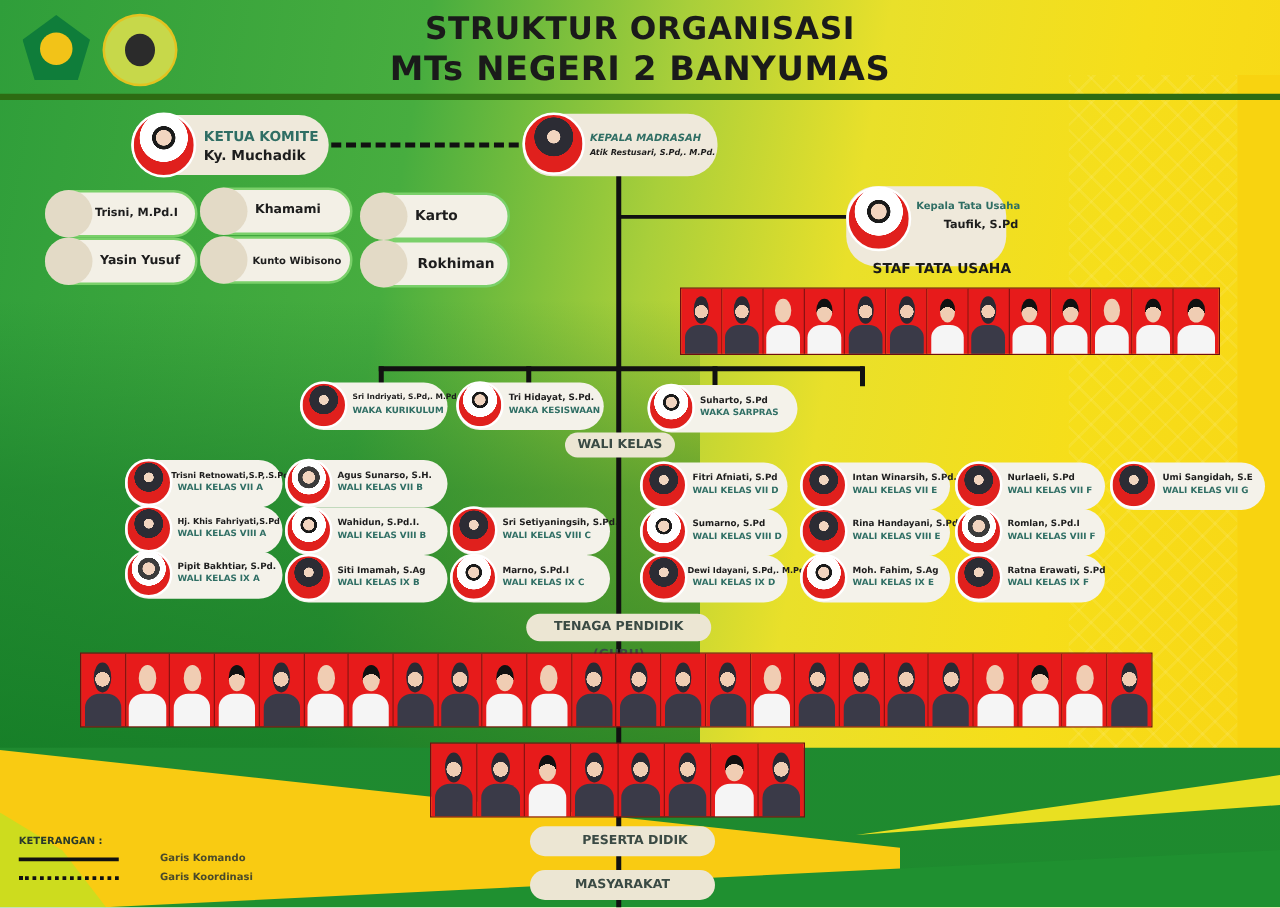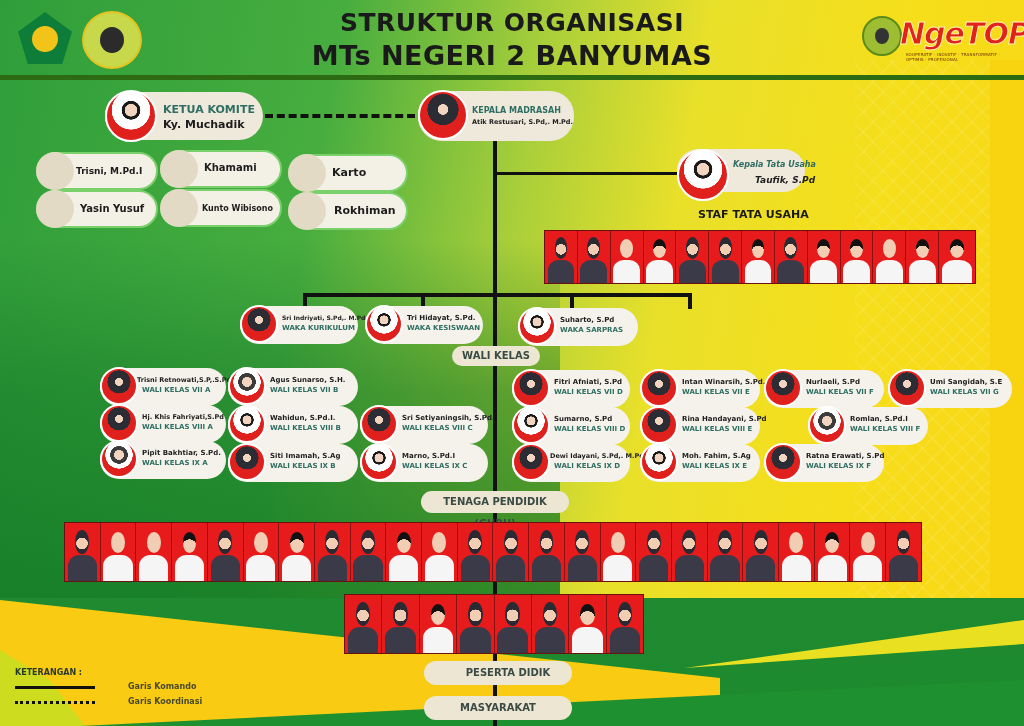--- a/index.html
+++ b/index.html
@@ -91,43 +91,38 @@
   <div class="bg-bottom-green2"></div>
 
   <div class="logo logo-kemenag">
       <div class="inner"></div>
     </div>
   <div class="logo logo-school">
       <div class="inner"></div>
     </div>
   <div class="title title1">STRUKTUR ORGANISASI</div>
   <div class="title title2">MTs NEGERI 2 BANYUMAS</div>
-  <div class="ngetop">
-    <div class="seal"></div>
-    <div class="word">NgeTOP</div>
-    <div class="tag">KOOPERATIF · INOVATIF · TRANSFORMATIF · OPTIMIS · PROFESIONAL</div>
-  </div>
   <div class="header-line"></div>
 
   <div class="dash" style="left:265px;top:114px;width:150px;"></div>
   <div class="line" style="left:493px;top:138px;width:4px;height:590px;"></div>
   <div class="line" style="left:495px;top:172px;width:182px;height:3px;"></div>
   <div class="line" style="left:303px;top:293px;width:388px;height:4px;"></div>
   <div class="line" style="left:303px;top:293px;width:4px;height:16px;"></div>
   <div class="line" style="left:421px;top:293px;width:4px;height:16px;"></div>
   <div class="line" style="left:570px;top:293px;width:4px;height:16px;"></div>
   <div class="line" style="left:688px;top:293px;width:4px;height:16px;"></div>
 
   <div class="card" style="left:105px;top:92px;width:158px;height:48px;">
     <div class="photo male-cap" style="left:0;top:-2px;width:52px;height:52px;"></div>
     <div class="card-role" style="left:58px;top:11px;font-size:11px;">KETUA KOMITE</div>
     <div class="card-name" style="left:58px;top:26px;font-size:11px;">Ky. Muchadik</div>
   </div>
 
-  <div class="card" style="left:418px;top:91px;width:156px;height:50px;">
+  <div class="card" style="left:418px;top:91px;width:156px;height:50px;font-style:italic;">
     <div class="photo hijab" style="left:0;top:-1px;width:50px;height:50px;"></div>
     <div class="card-role" style="left:54px;top:15px;font-size:8px;">KEPALA MADRASAH</div>
     <div class="card-name" style="left:54px;top:27px;font-size:6.5px;">Atik Restusari, S.Pd,. M.Pd.</div>
   </div>
 
   <div class="blank-card" style="left:36px;top:152px;width:122px;height:38px;">
       <div class="circle"></div>
       <div class="name" style="left:38px;font-size:9px;top:12px;">Trisni, M.Pd.I</div>
     </div>
   <div class="blank-card" style="left:36px;top:190px;width:122px;height:38px;text-align:center;">
@@ -144,21 +139,21 @@
     </div>
   <div class="blank-card" style="left:288px;top:154px;width:120px;height:38px;">
       <div class="circle"></div>
       <div class="name" style="left:42px;font-size:11px;top:10px;">Karto</div>
     </div>
   <div class="blank-card" style="left:288px;top:192px;width:120px;height:38px;">
       <div class="circle"></div>
       <div class="name" style="left:44px;font-size:11px;top:10px;">Rokhiman</div>
     </div>
 
-  <div class="card" style="left:677px;top:149px;width:128px;height:43px;font-style:italic;">
+  <div class="card" style="left:677px;top:149px;width:128px;height:64px;">
     <div class="photo male-cap" style="left:0;top:0;width:52px;height:52px;"></div>
     <div class="card-role" style="left:56px;top:11px;font-size:8px;">Kepala Tata Usaha</div>
     <div class="card-name" style="left:58px;top:26px;font-size:9px;margin-left:20px;">Taufik, S.Pd</div>
   </div>
   <div class="staf-label" style="left:698px;top:208px;">STAF TATA USAHA</div>
   <div class="photo-strip" style="left:544px;top:230px;width:432px;height:54px;">
     <div class="pic h" style="width:33px">
         <div class="head"></div>
         <div class="body"></div>
       </div>
@@ -303,21 +298,21 @@
       <div class="photo male-cap"></div>
       <div class="nm">Moh. Fahim, S.Ag</div>
       <div class="rl">WALI KELAS IX E</div>
     </div>
 
   <div class="wk-card" style="left:764px;top:370px;width:120px;">
       <div class="photo hijab"></div>
       <div class="nm">Nurlaeli, S.Pd</div>
       <div class="rl">WALI KELAS VII F</div>
     </div>
-  <div class="wk-card" style="left:808px;top:407px;width:120px;padding-left:28px;">
+  <div class="wk-card" style="left:764px;top:407px;width:120px;padding-left:28px;">
       <div class="photo"></div>
       <div class="nm">Romlan, S.Pd.I</div>
       <div class="rl">WALI KELAS VIII F</div>
     </div>
   <div class="wk-card" style="left:764px;top:444px;width:120px;">
       <div class="photo hijab"></div>
       <div class="nm">Ratna Erawati, S.Pd</div>
       <div class="rl">WALI KELAS IX F</div>
     </div>
 

